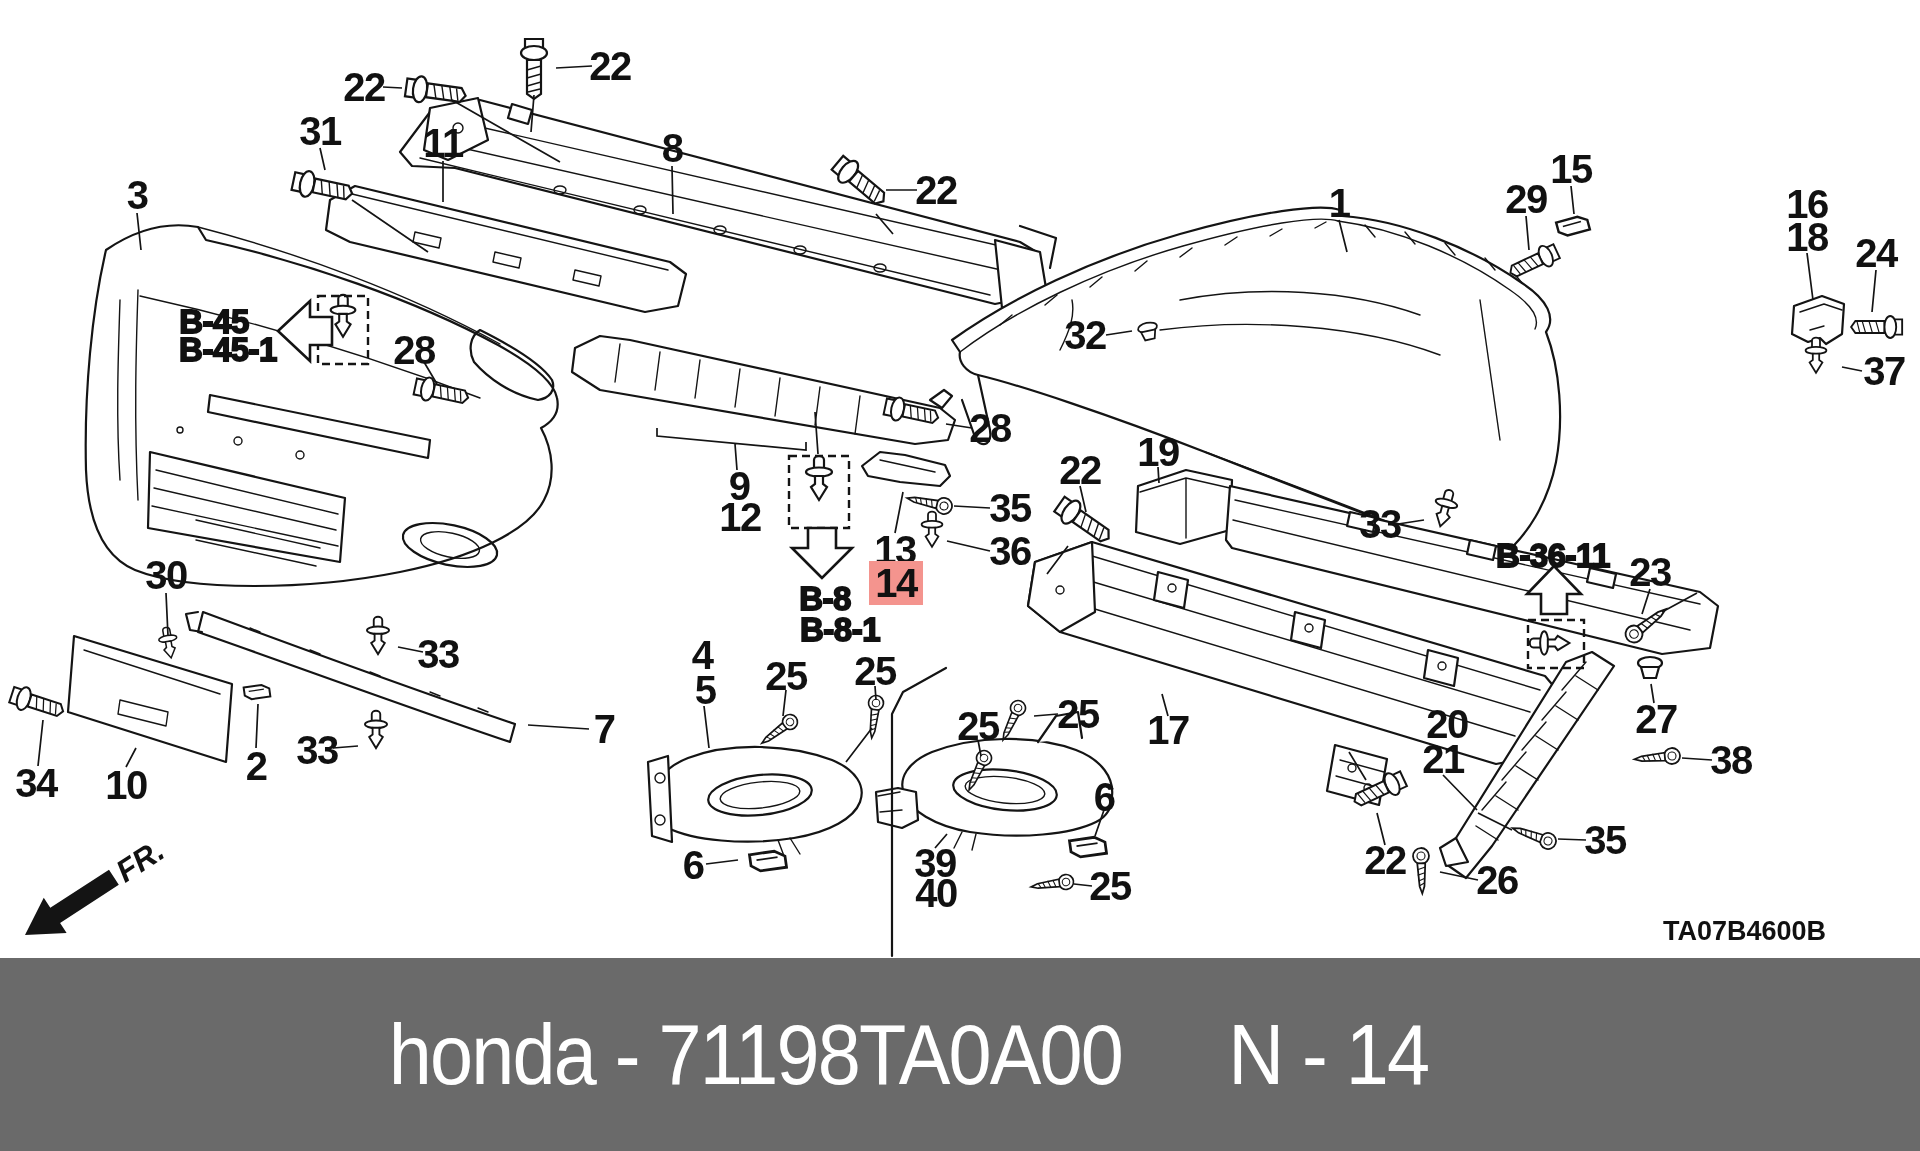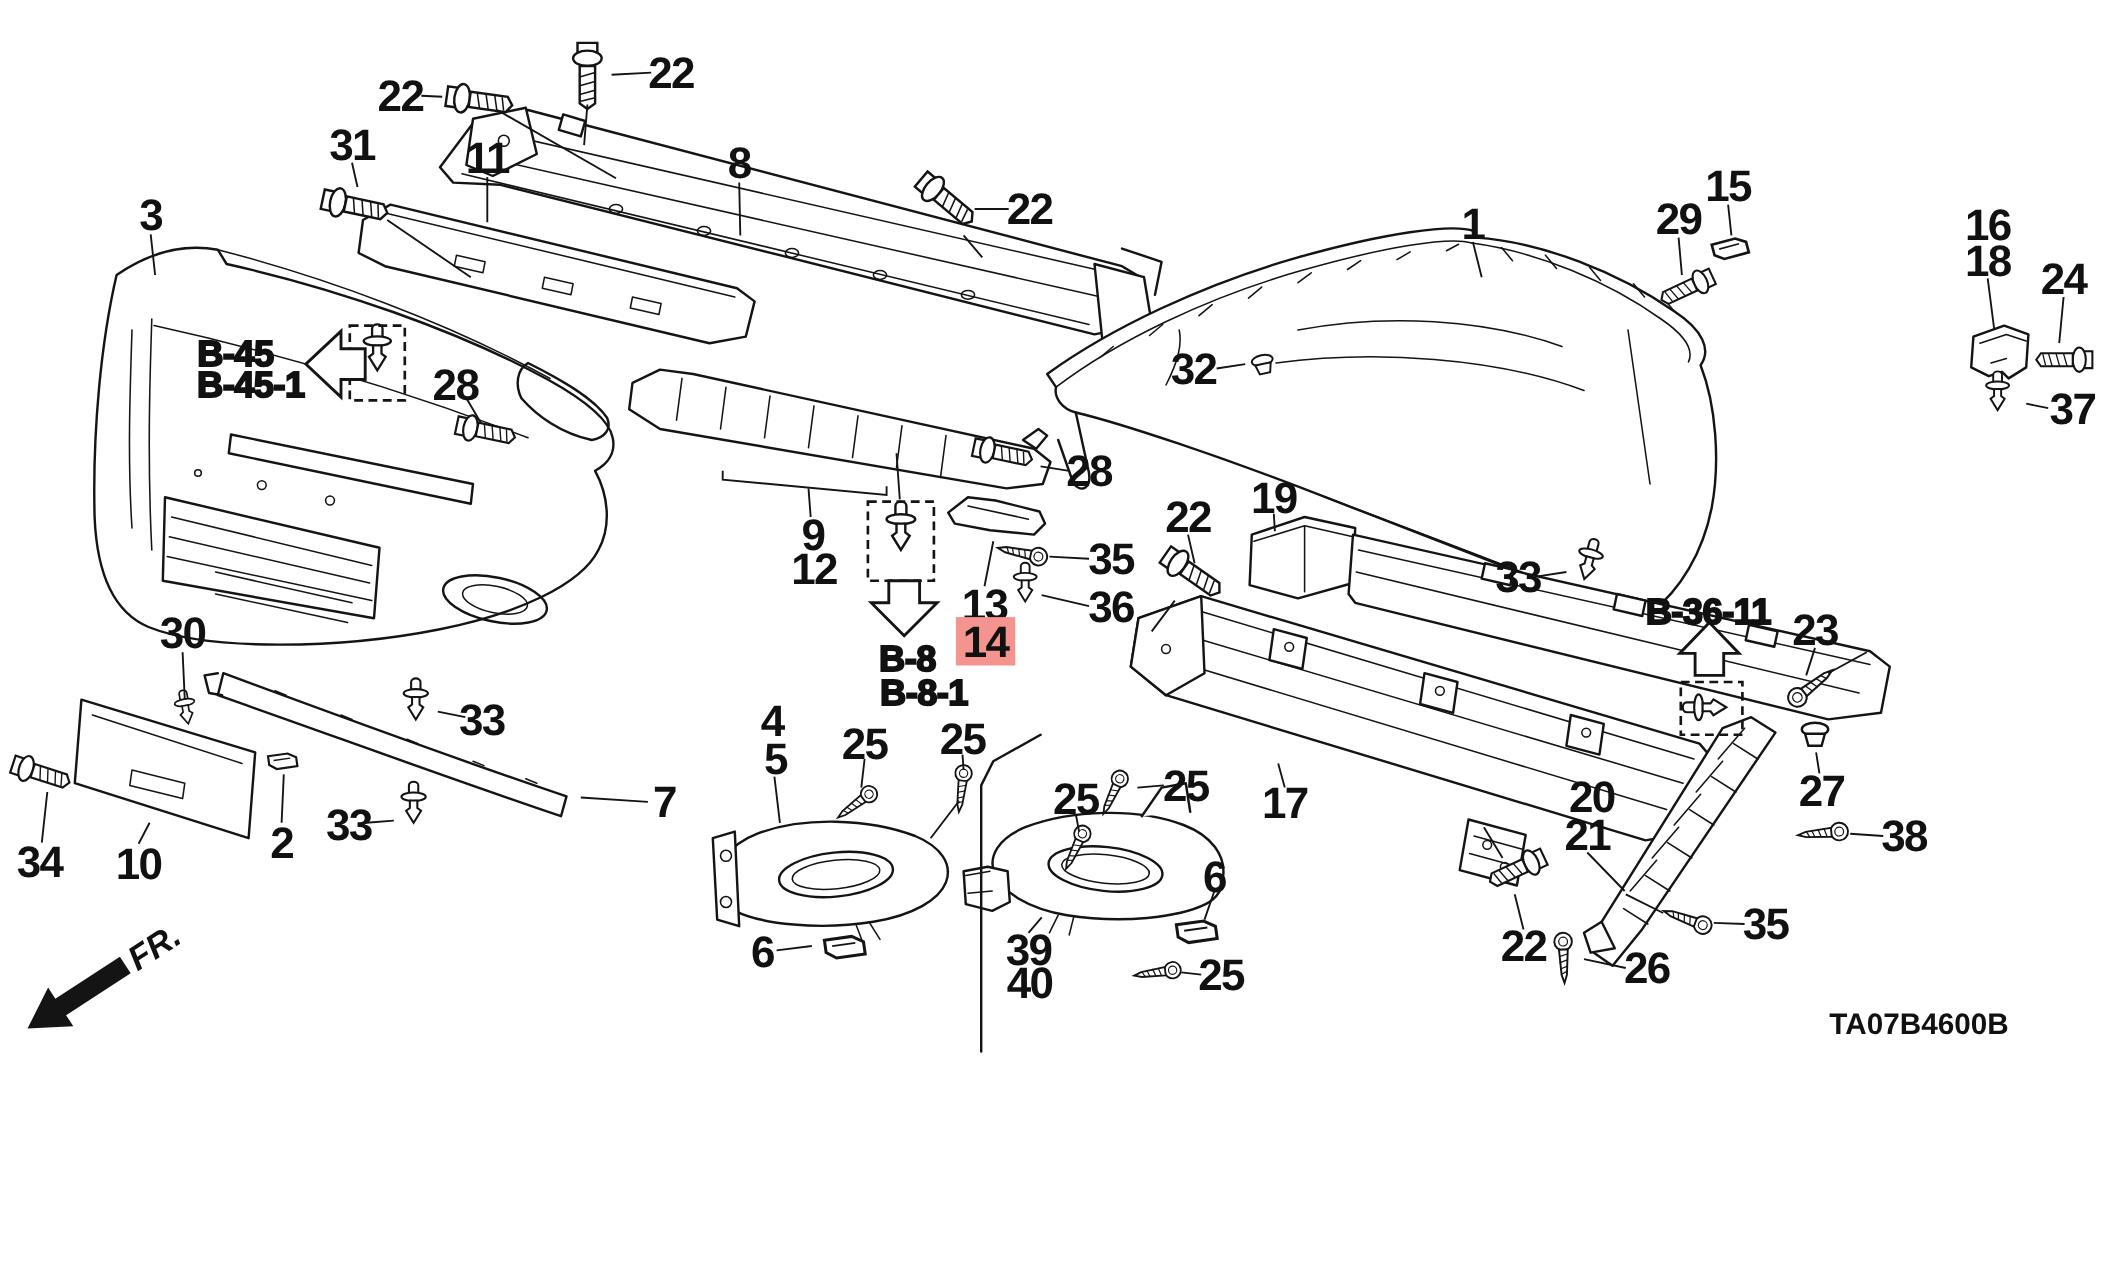--- a/index.html
+++ b/index.html
@@ -424,14 +424,20 @@
         <text x="1656" y="733" class="callout">27</text>
         <text x="1447" y="738" class="callout">20</text>
         <text x="1443" y="773" class="callout">21</text>
         <text x="1731" y="774" class="callout">38</text>
         <text x="1605" y="854" class="callout">35</text>
         <text x="1497" y="894" class="callout">26</text>
         <text x="1385" y="874" class="callout">22</text>
       </g>
 </svg>
 
-
+<div class="footer">
+  <div class="footer-inner">
+    <span>honda - 71198TA0A00</span>
+    <span class="footer-right">N - 14</span>
+  </div>
 </div>
 
+</div>
+
 </body></html>

